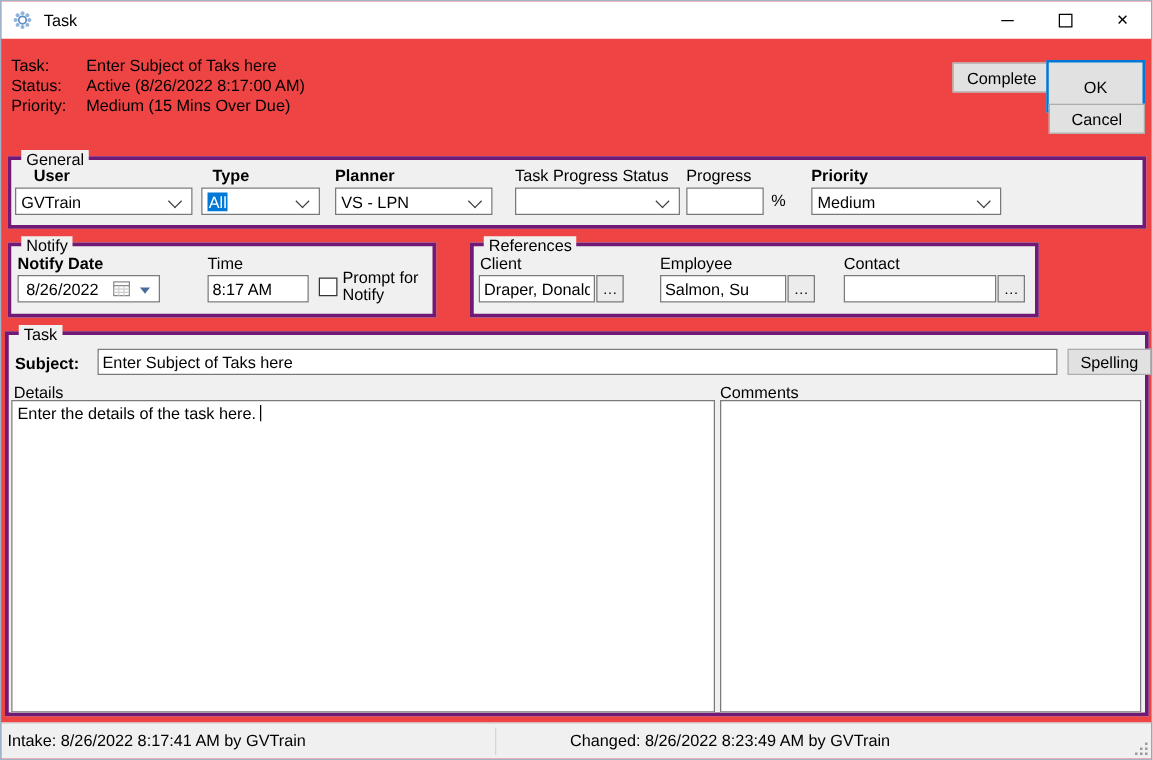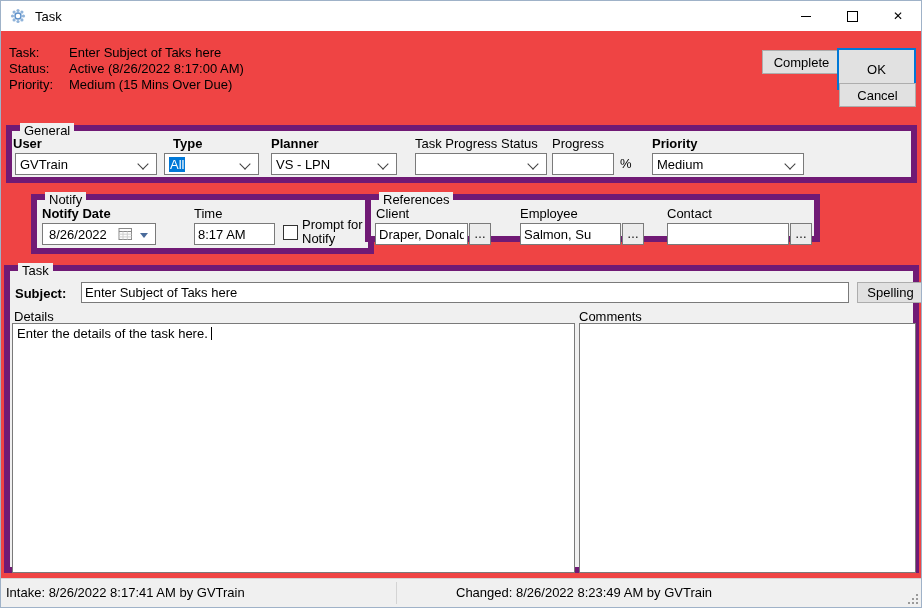--- a/index.html
+++ b/index.html
@@ -19,25 +19,25 @@
   .glyph-close { font-size:12px; line-height:1; }
   
   .meta { position:absolute; top:44px; left:8px; line-height:16px; }
   .meta-row { display:flex; }
   .meta-label { width:60px; }
   .btn { position:absolute; font-family:inherit; font-size:13px; background:#e1e1e1; border:1px solid #adadad; padding:0; }
   .btn-complete { left:761px; top:49px; width:79px; height:24px; }
   .btn-ok { left:836px; top:47px; width:79px; height:42px; border:2px solid #0078d7; }
   .btn-cancel { left:838px; top:82px; width:77px; height:24px; }
   
-  .group { position:absolute; border:6px solid #701a75; background:#f0f0f0; box-sizing:border-box; }
+  .group { position:absolute; border:3px solid #701a75; background:#f0f0f0; box-sizing:border-box; }
   .legend { position:absolute; top:-8px; left:8px; background:#f0f0f0; padding:0 4px; line-height:15px; white-space:nowrap; }
   .g-general { left:5px; top:124px; width:911px; height:58px; }
-  .g-notify { left:5px; top:193px; width:343px; height:60px;margin-left:25px; }
-  .g-references { left:364px; top:193px; width:455px; height:48px; }
+  .g-notify { left:5px; top:193px; width:343px; height:60px; }
+  .g-references { left:375px; top:193px; width:455px; height:60px; }
   .g-task { left:3px; top:264px; width:915px; height:308px; }
   .flabel { position:absolute; white-space:nowrap; line-height:15px; }
   .bold { font-weight:bold; }
   
   .combo, .txt, .datefield, .reffield { position:absolute; box-sizing:border-box; height:22px; }
   .combo { background:#fff; border:1px solid #7a7a7a; display:flex; align-items:center; padding-left:4px; }
   .chevron { position:absolute; right:9px; top:6px; width:7px; height:7px; border-right:1px solid #404040; border-bottom:1px solid #404040; transform:rotate(45deg); }
   .txt { background:#fff; border:1px solid #7a7a7a; padding:0 3px; font-family:inherit; font-size:13px; }
   .selected-text { background:#0078d7; color:#fff; padding:0 1px; }
   .datefield { background:#fff; border:1px solid #7a7a7a; display:flex; align-items:center; padding-left:6px; }
@@ -110,21 +110,21 @@
     </div>
   </div>
 
   <button class="btn btn-complete">Complete</button>
   <button class="btn btn-ok">OK</button>
   <button class="btn btn-cancel">Cancel</button>
 
   <div class="group g-general">
     <span class="legend">General</span>
 
-    <span class="flabel bold" style="left:1px; top:5px;">User</span>
+    <span class="flabel bold" style="left:18px; top:5px;">User</span>
     <div class="combo" style="left:3px; top:22px; width:142px;">
       <span>GVTrain</span>
       <span class="chevron"></span>
     </div>
 
     <span class="flabel bold" style="left:161px; top:5px;">Type</span>
     <div class="combo" style="left:152px; top:22px; width:95px;">
       <span class="selected-text">All</span>
       <span class="chevron"></span>
     </div>

